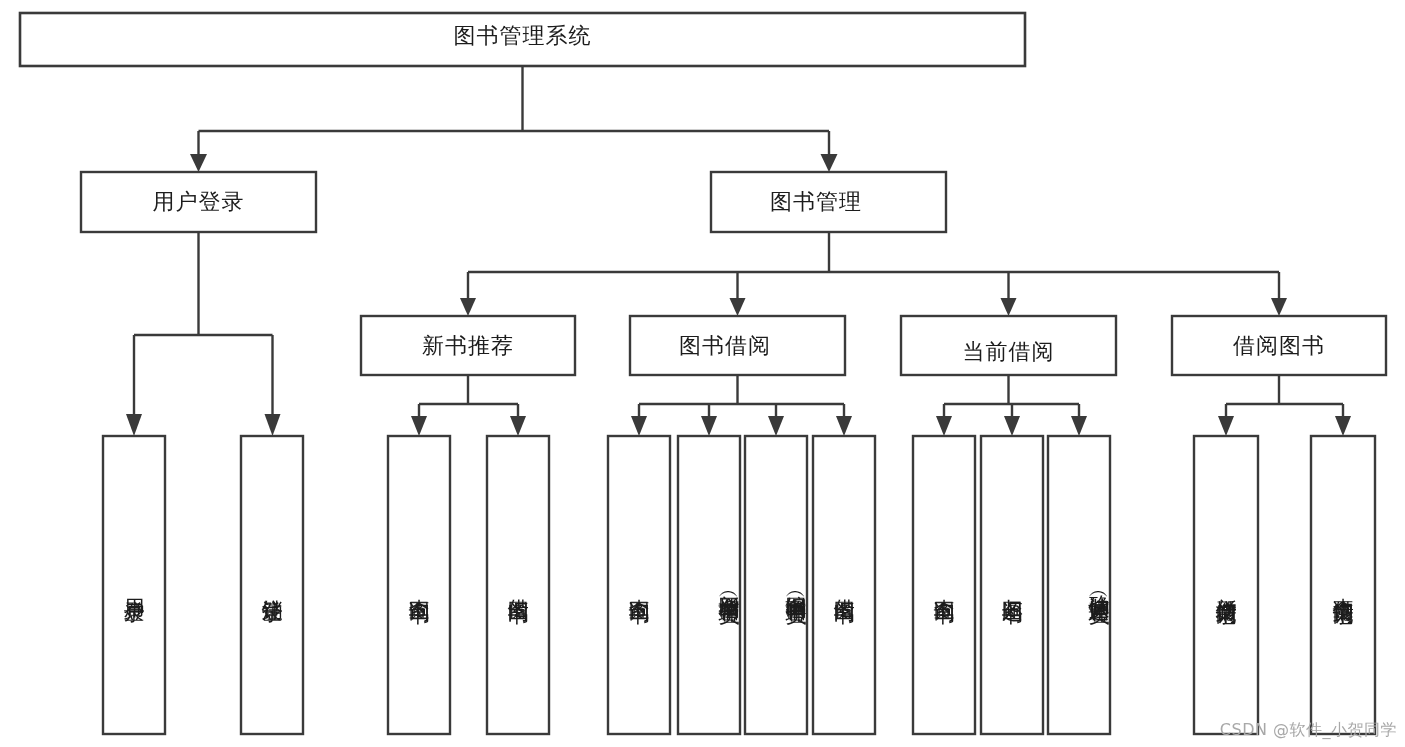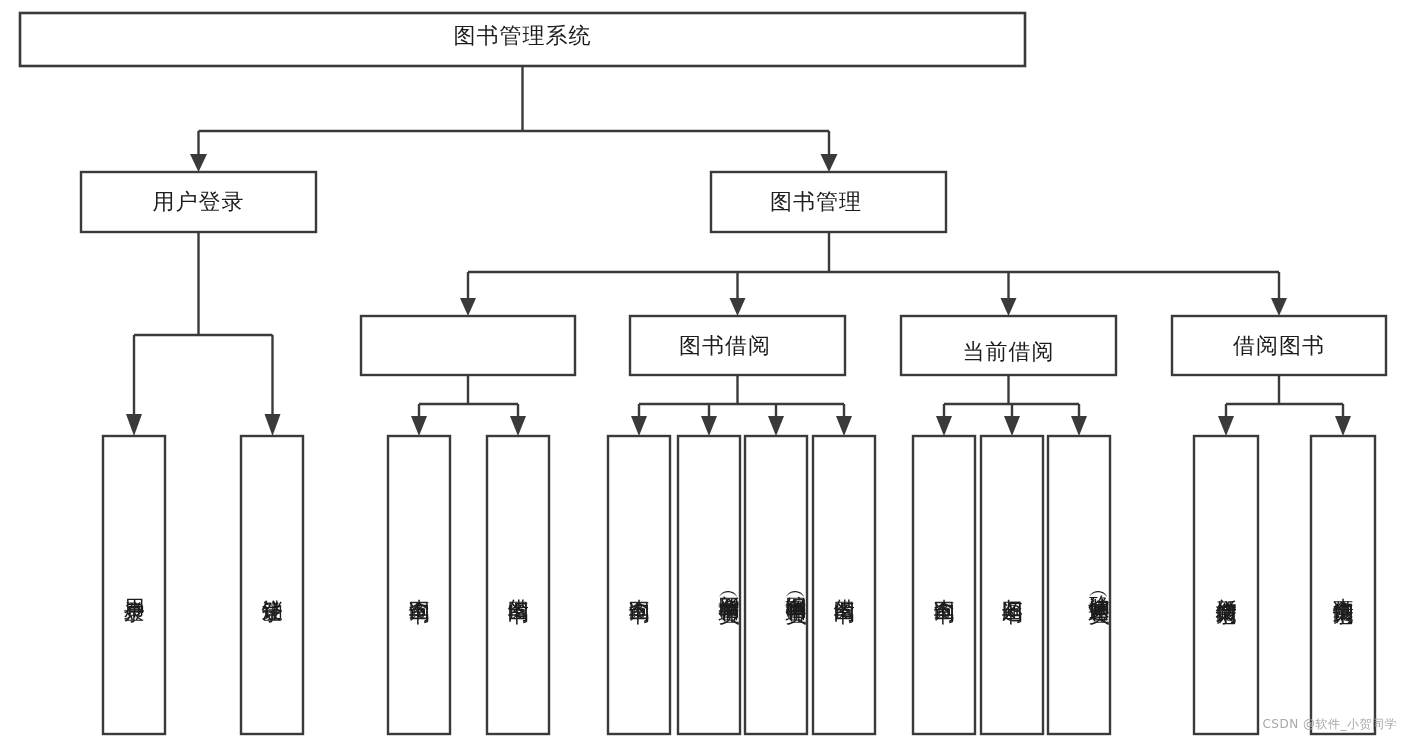--- a/index.html
+++ b/index.html
@@ -70,22 +70,22 @@
     justify-content: center;
     font-size: 22px;
     color: #1c1c1c;
     letter-spacing: 1px;
     font-family: "DejaVu Sans", "Liberation Sans", sans-serif;
     pointer-events: none;
   }
   #watermark {
     position: absolute;
     right: 8px;
-    bottom: 14px;
-    font-size: 12px;
+    bottom: 6px;
+    font-size: 16px;
     color: #a8a8a8;
     font-family: "DejaVu Sans", "Liberation Sans", sans-serif;
     letter-spacing: 0.5px;
     white-space: nowrap;
   }
 </style>
 </head>
 <body>
 
 <div id="diagram-root">
@@ -184,20 +184,21 @@
       <rect class="node-box" x="1311" y="436" width="64" height="298"></rect>
     </g>
   </svg>
 
   <div class="horizontal-label-wrap" style="left:20px; top:13px; width:1005px; height:46px;">图书管理系统</div>
 
   <div class="horizontal-label-wrap" style="left:81px; top:172px; width:235px; height:60px;">用户登录</div>
 
   <div class="horizontal-label-wrap" style="left:711px; top:172px; width:210px; height:60px;">图书管理</div>
 
+  <div class="horizontal-label-wrap" style="left:361px; top:316px; width:214px; height:59px;">新书推荐</div>
 
   <div class="horizontal-label-wrap" style="left:630px; top:316px; width:190px; height:59px;">图书借阅</div>
 
   <div class="horizontal-label-wrap" style="left:901px; top:316px; width:215px; height:72px;">当前借阅</div>
 
   <div class="horizontal-label-wrap" style="left:1172px; top:316px; width:214px; height:59px;">借阅图书</div>
 
   <div class="vertical-label-wrap" style="left:103px; top:436px; width:62px; height:298px;">用户登录</div>
   <div class="vertical-label-wrap" style="left:241px; top:436px; width:62px; height:298px;">注销登录</div>
 

